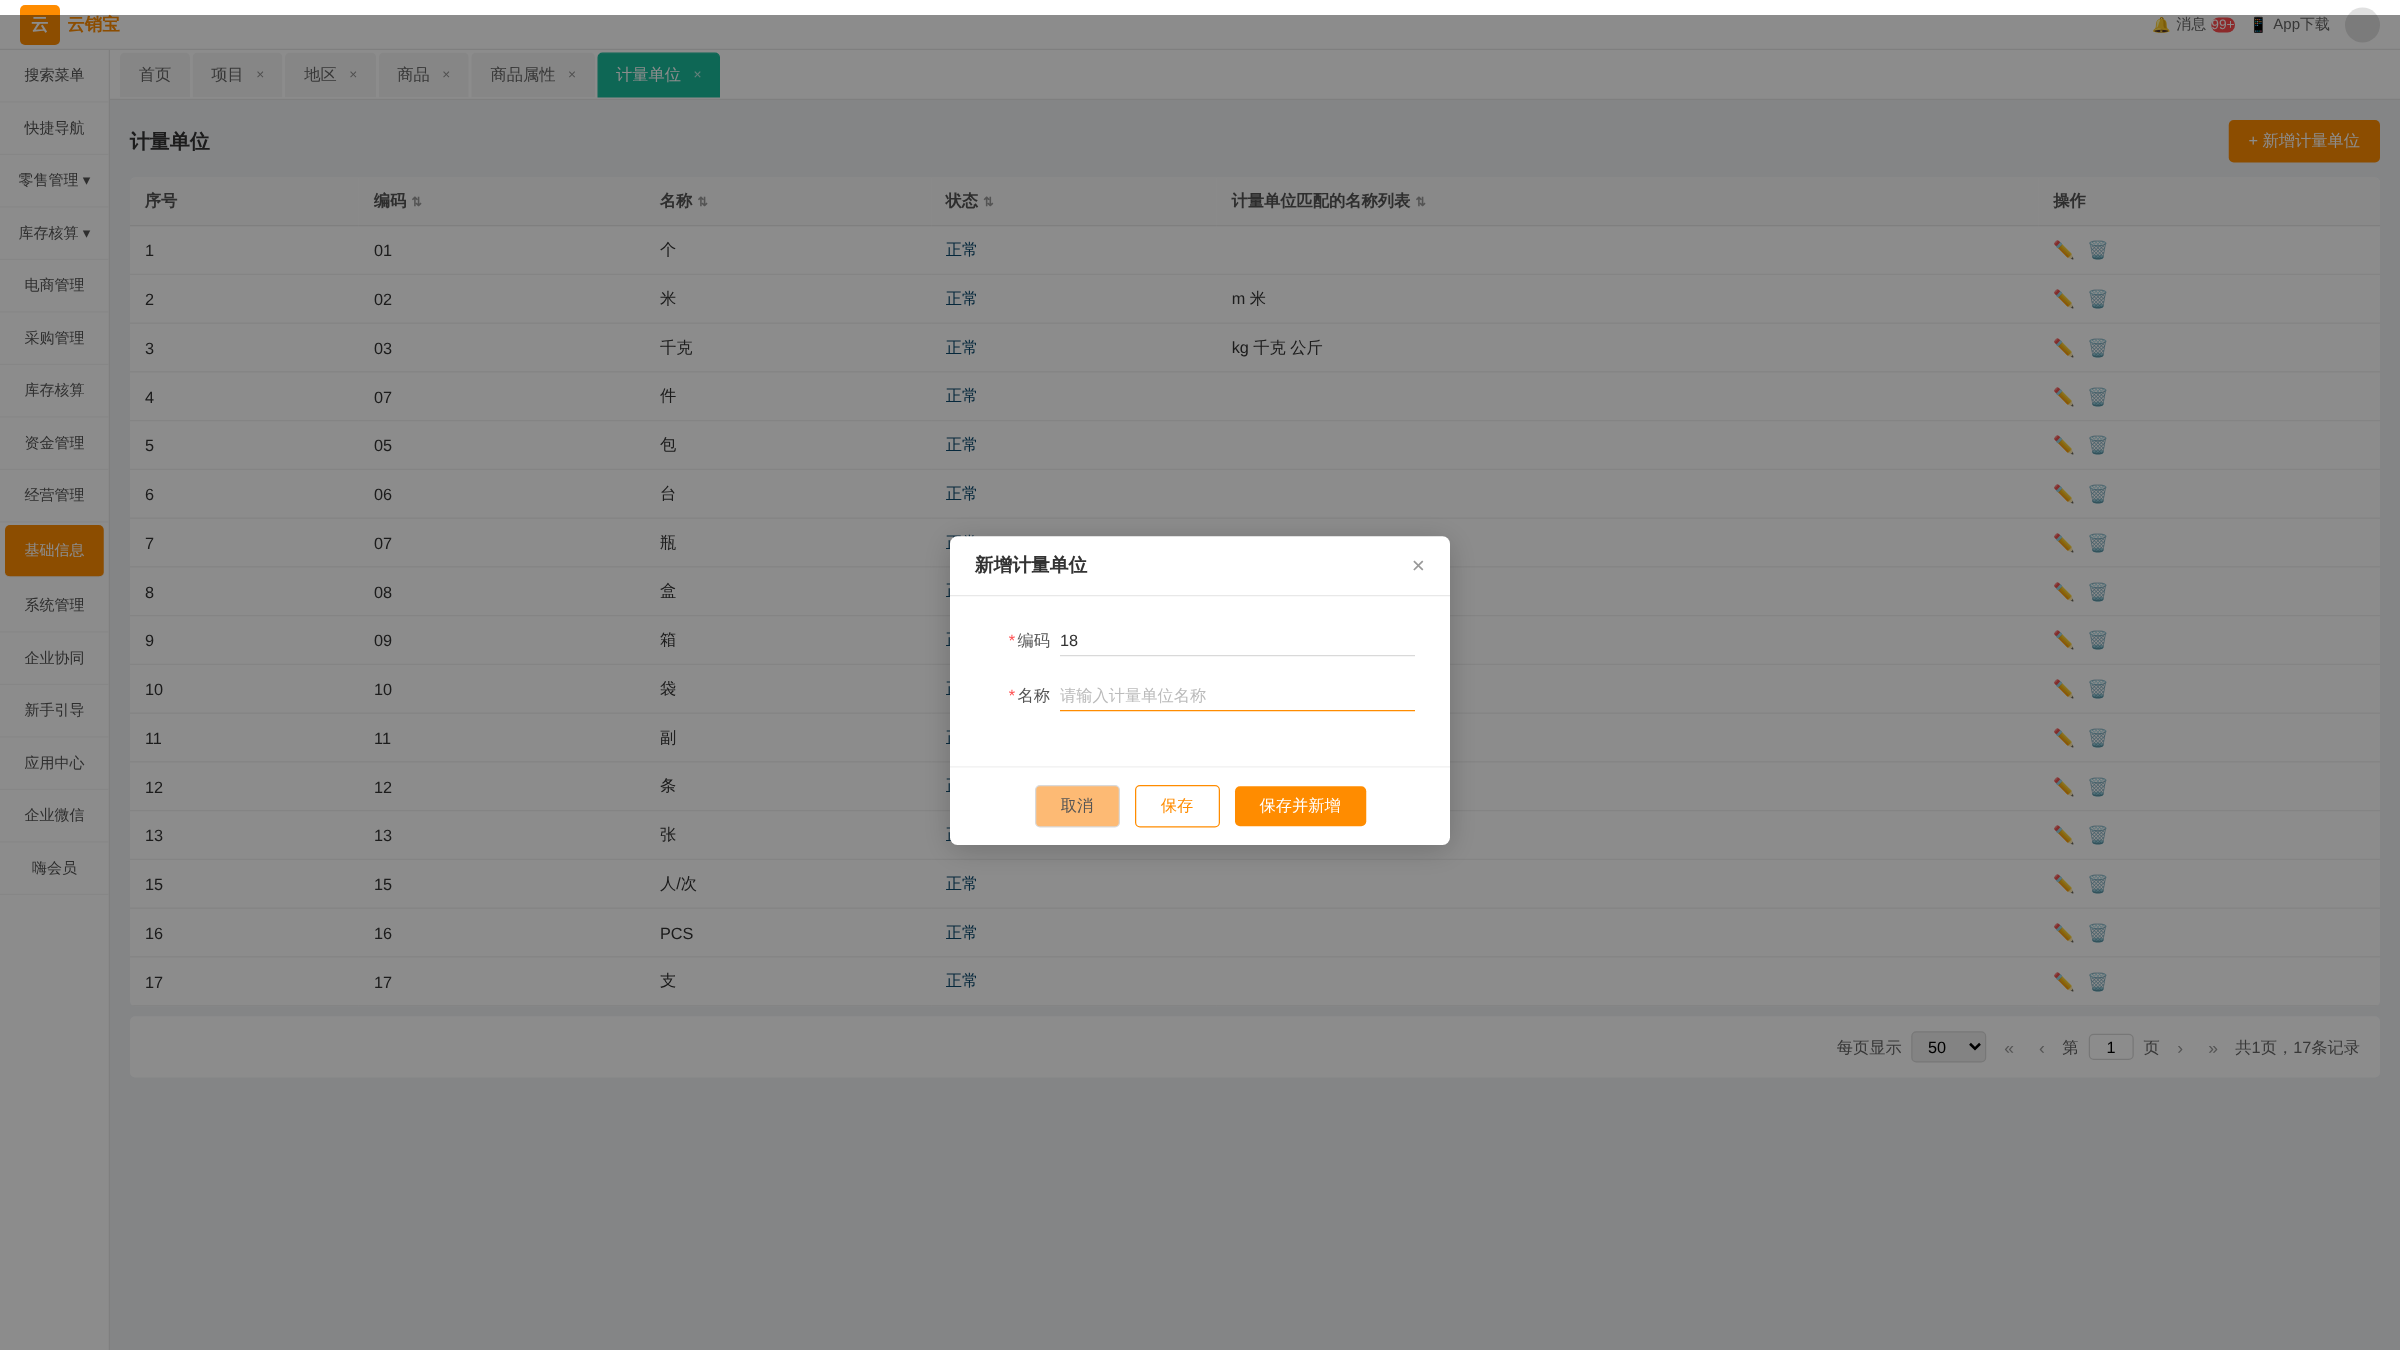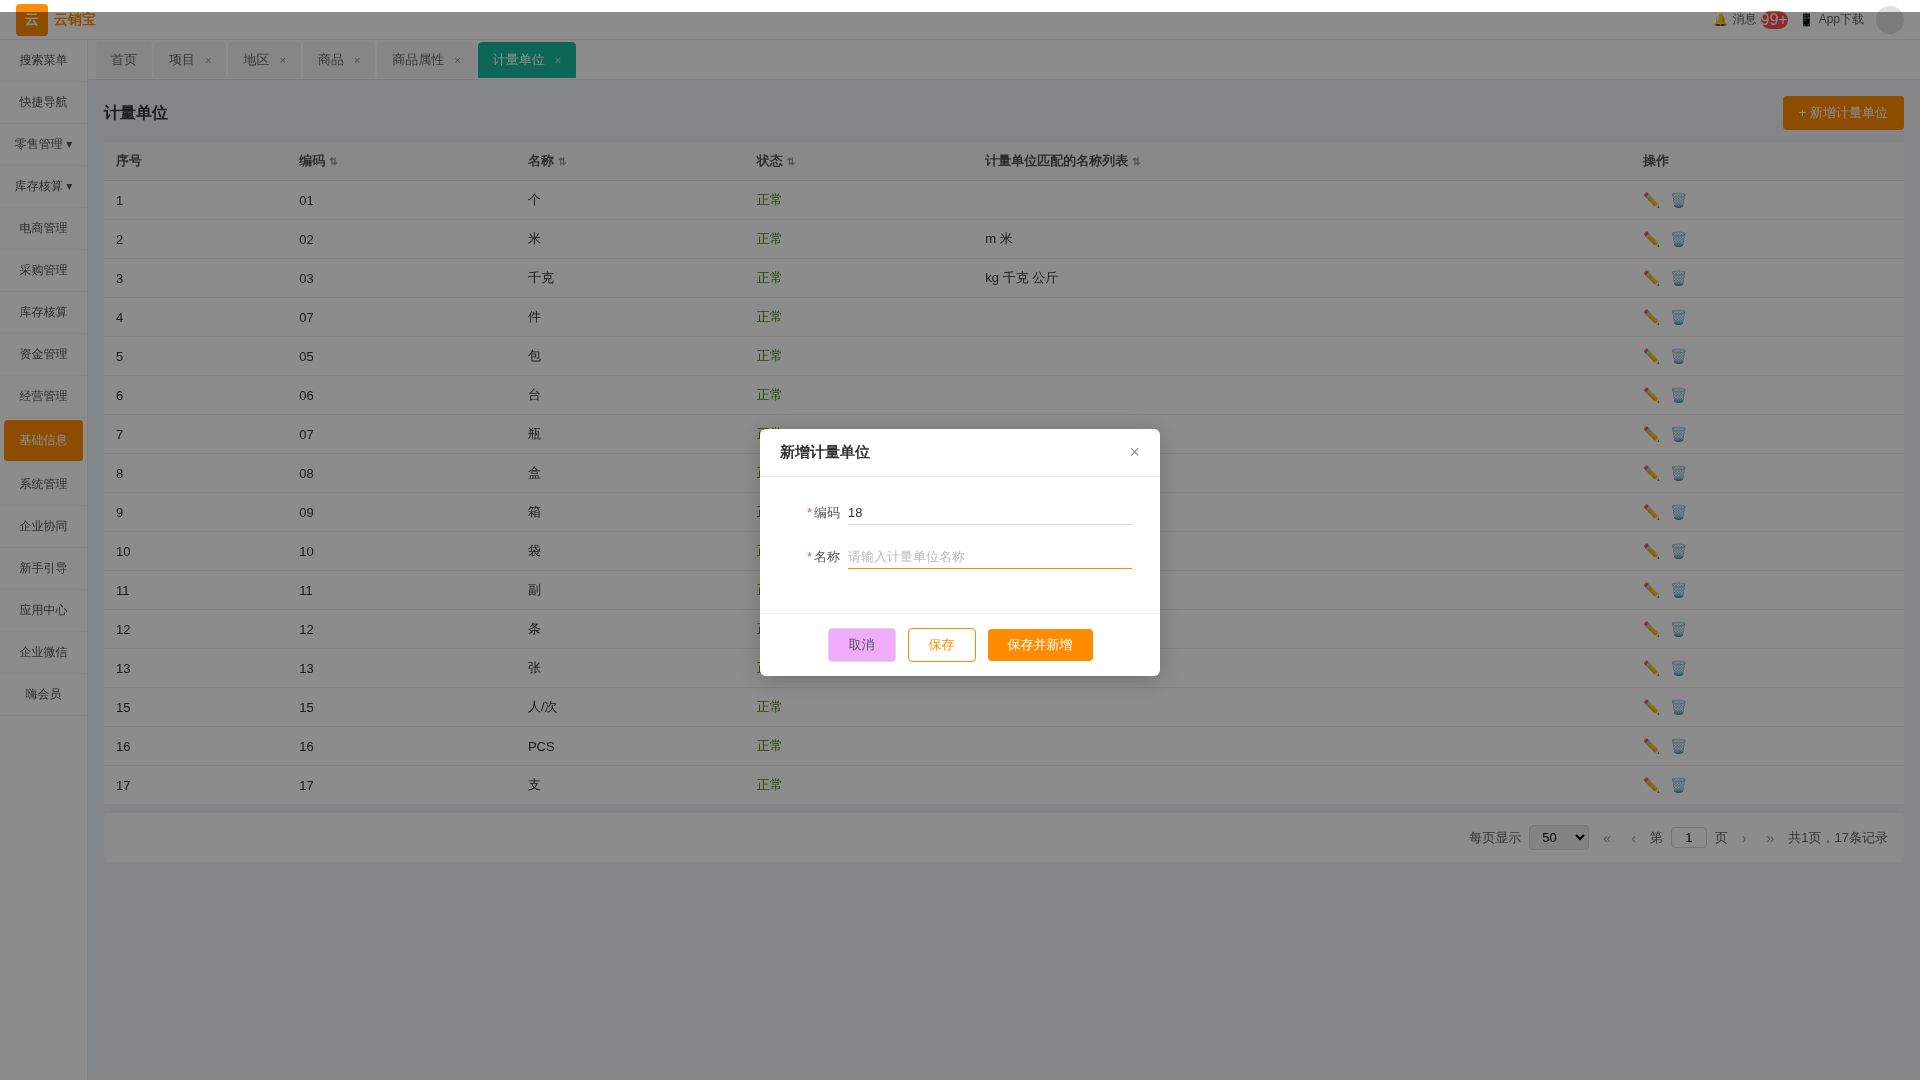--- a/index.html
+++ b/index.html
@@ -9,21 +9,21 @@
     .app-wrapper { display: flex; flex-direction: column; height: 1080px; width: 1920px; }
 
     
     .top-bar { height: 40px; background: #fff; display: flex; align-items: center; justify-content: space-between; padding: 0 16px; border-bottom: 1px solid #e8e8e8; flex-shrink: 0; }
     .top-bar-left { display: flex; align-items: center; gap: 8px; }
     .logo-area { display: flex; align-items: center; gap: 6px; }
     .logo-icon { width: 32px; height: 32px; background: #ff8c00; border-radius: 4px; display: flex; align-items: center; justify-content: center; color: #fff; font-weight: bold; font-size: 14px; }
     .logo-text { color: #ff8c00; font-weight: bold; font-size: 14px; }
     .top-bar-right { display: flex; align-items: center; gap: 12px; }
     .top-bar-btn { display: flex; align-items: center; gap: 4px; font-size: 12px; color: #666; cursor: pointer; }
-    .badge { background: #ff4d4f; color: #fff; border-radius: 10px; padding: 0 0; font-size: 16px; min-width: 18px; text-align: center; }
+    .badge { background: #ff4d4f; color: #fff; border-radius: 10px; padding: 0 0; font-size: 11px; min-width: 18px; text-align: center; }
     .avatar { width: 28px; height: 28px; border-radius: 50%; background: #e0e0e0; }
 
     
     .main-layout { display: flex; flex: 1; overflow: hidden; }
 
     
     .sidebar { width: 88px; background: #fff; border-right: 1px solid #e8e8e8; display: flex; flex-direction: column; overflow-y: auto; flex-shrink: 0; }
     .sidebar-item { padding: 12px 4px; text-align: center; cursor: pointer; font-size: 12px; color: #555; border-bottom: 1px solid #f5f5f5; transition: background 0.2s; }
     .sidebar-item.active { background: #ff8c00; color: #fff; border-radius: 4px; margin: 2px 4px; }
 
@@ -42,21 +42,21 @@
     .page-header { display: flex; justify-content: space-between; align-items: center; margin-bottom: 12px; }
     .page-title { font-size: 16px; font-weight: bold; color: #333; }
     .btn-add { background: #ff8c00; color: #fff; border: none; padding: 8px 16px; border-radius: 4px; cursor: pointer; font-size: 13px; margin-left: 22px; }
 
     
     .table-container { background: #fff; border-radius: 4px; overflow: hidden; }
     table { width: 100%; border-collapse: collapse; }
     thead tr { background: #fafafa; }
     th { padding: 10px 12px; text-align: left; font-weight: 600; color: #555; border-bottom: 1px solid #e8e8e8; font-size: 13px; white-space: nowrap; }
     td { padding: 10px 12px; border-bottom: 1px solid #f0f0f0; color: #333; font-size: 13px; }
-    .status-normal { color: #4d7c0f; }
+    .status-normal { color: #0c4a6e; }
     .action-btn { cursor: pointer; color: #999; margin-right: 6px; font-size: 14px; }
     .sort-icon { font-size: 10px; color: #999; margin-left: 4px; }
 
     
     .pagination { display: flex; justify-content: flex-end; align-items: center; padding: 12px 16px; background: #fff; margin-top: 8px; border-radius: 4px; gap: 8px; font-size: 13px; color: #666; }
     .page-size-select { border: 1px solid #d9d9d9; padding: 3px 8px; border-radius: 4px; font-size: 13px; cursor: pointer; }
     .page-nav-btn { cursor: pointer; color: #999; font-size: 14px; padding: 2px 6px; }
     .page-input { width: 36px; border: 1px solid #d9d9d9; text-align: center; padding: 2px 4px; border-radius: 4px; font-size: 13px; }
 
     
@@ -66,21 +66,21 @@
     .modal-title { font-size: 15px; font-weight: bold; color: #333; }
     .modal-close { cursor: pointer; color: #999; font-size: 18px; line-height: 1; }
     .modal-body { padding: 24px 28px; }
     .form-row { display: flex; align-items: center; margin-bottom: 20px; }
     .form-label { width: 60px; text-align: right; font-size: 13px; color: #555; padding-right: 8px; flex-shrink: 0; }
     .required-star { color: #ff4d4f; margin-right: 2px; }
     .form-input { flex: 1; border: none; border-bottom: 1px solid #d9d9d9; padding: 4px 0; font-size: 13px; outline: none; color: #333; }
     .form-input.name-input { border-bottom-color: #ff8c00; }
     .form-input::placeholder { color: #bbb; }
     .modal-footer { display: flex; justify-content: center; align-items: center; padding: 14px 20px; border-top: 1px solid #f0f0f0; gap: 12px; }
-    .btn-cancel { border: 1px solid #d9d9d9; background: #f0abfc; color: #555; padding: 7px 20px; border-radius: 4px; cursor: pointer; font-size: 13px; }
+    .btn-cancel { border: 1px solid #d9d9d9; background: #fdba74; color: #555; padding: 7px 20px; border-radius: 4px; cursor: pointer; font-size: 13px; }
     .btn-save { background: #fff; border: 1px solid #ff8c00; color: #ff8c00; padding: 7px 20px; border-radius: 4px; cursor: pointer; font-size: 13px; }
     .btn-save-new { background: #ff8c00; border: none; color: #fff; padding: 7px 20px; border-radius: 4px; cursor: pointer; font-size: 13px; }
 
     
     ::-webkit-scrollbar { width: 4px; height: 4px; }
     ::-webkit-scrollbar-track { background: #f1f1f1; }
     ::-webkit-scrollbar-thumb { background: #ccc; border-radius: 2px; }
   </style>
 </head>
 <body>

